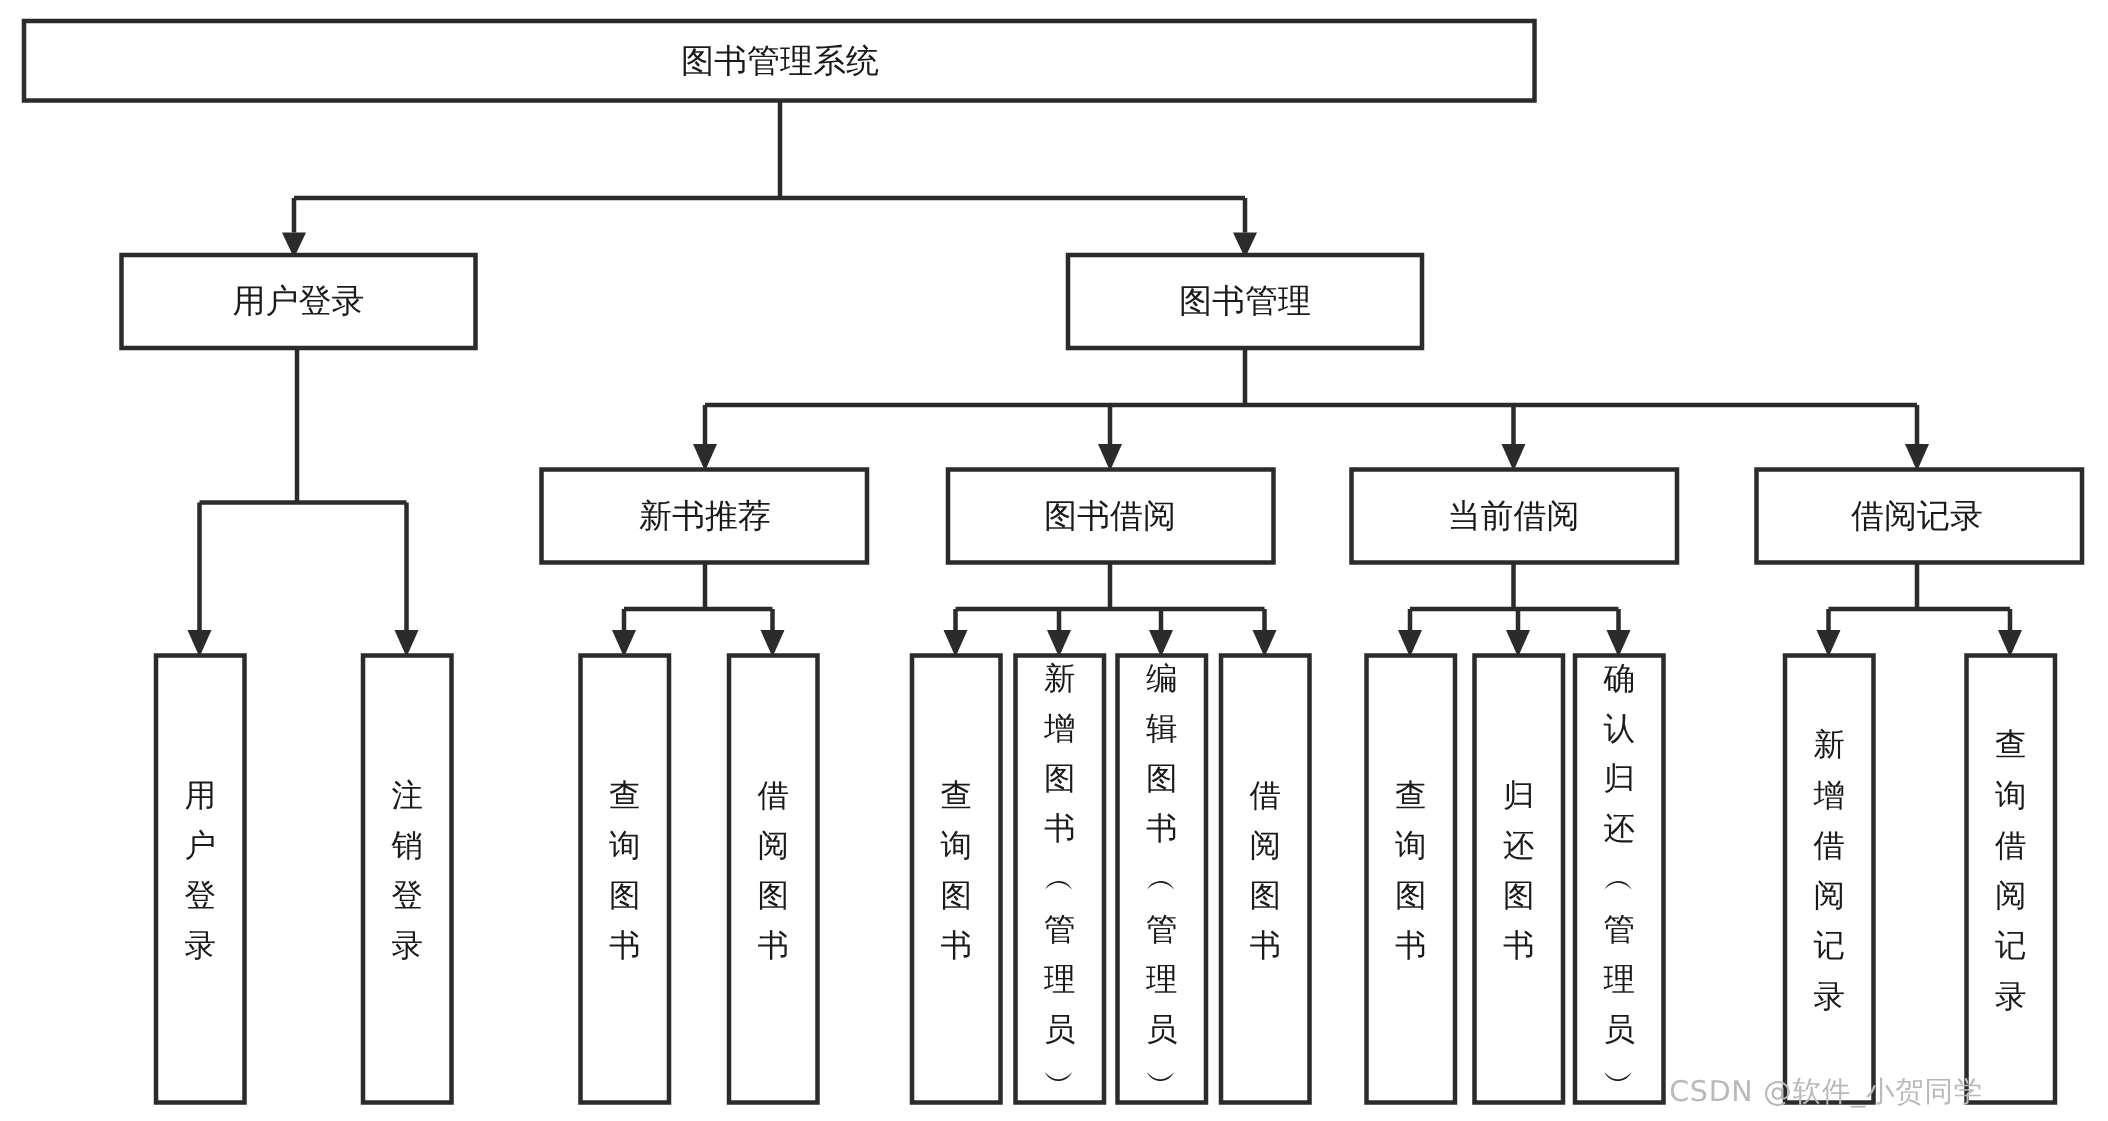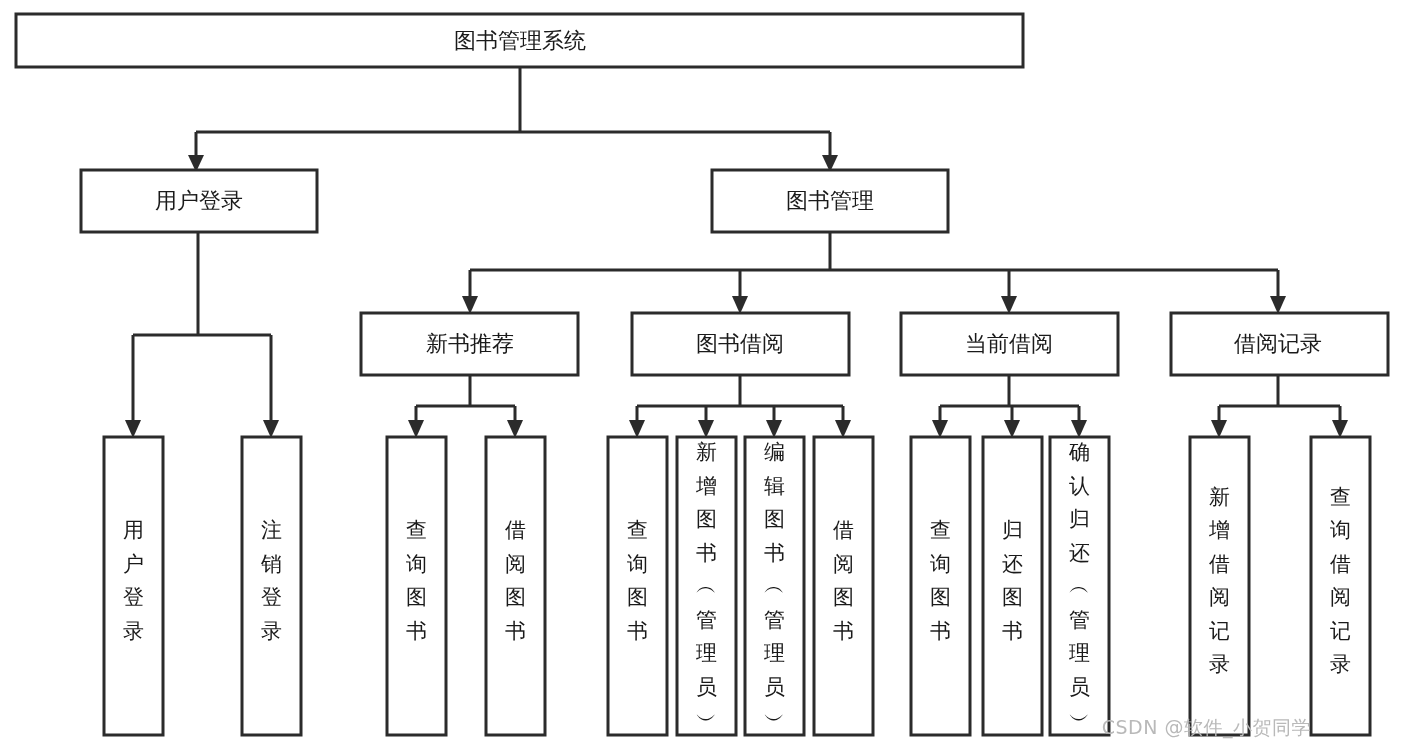--- a/index.html
+++ b/index.html
@@ -49,21 +49,21 @@
     dominant-baseline: middle;
   }
   .node-label-v {
     font-family: "DejaVu Sans", "Liberation Sans", sans-serif;
     font-size: 21px;
     fill: #1a1a1a;
     text-anchor: middle;
   }
   .watermark {
     position: absolute;
-    right: 16px;
+    right: 5px;
     bottom: 6px;
     font-family: "DejaVu Sans", "Liberation Sans", sans-serif;
     font-size: 19px;
     color: #b9b9b9;
     letter-spacing: 0.5px;
     white-space: nowrap;
     pointer-events: none;
   }
 </style>
 </head>

